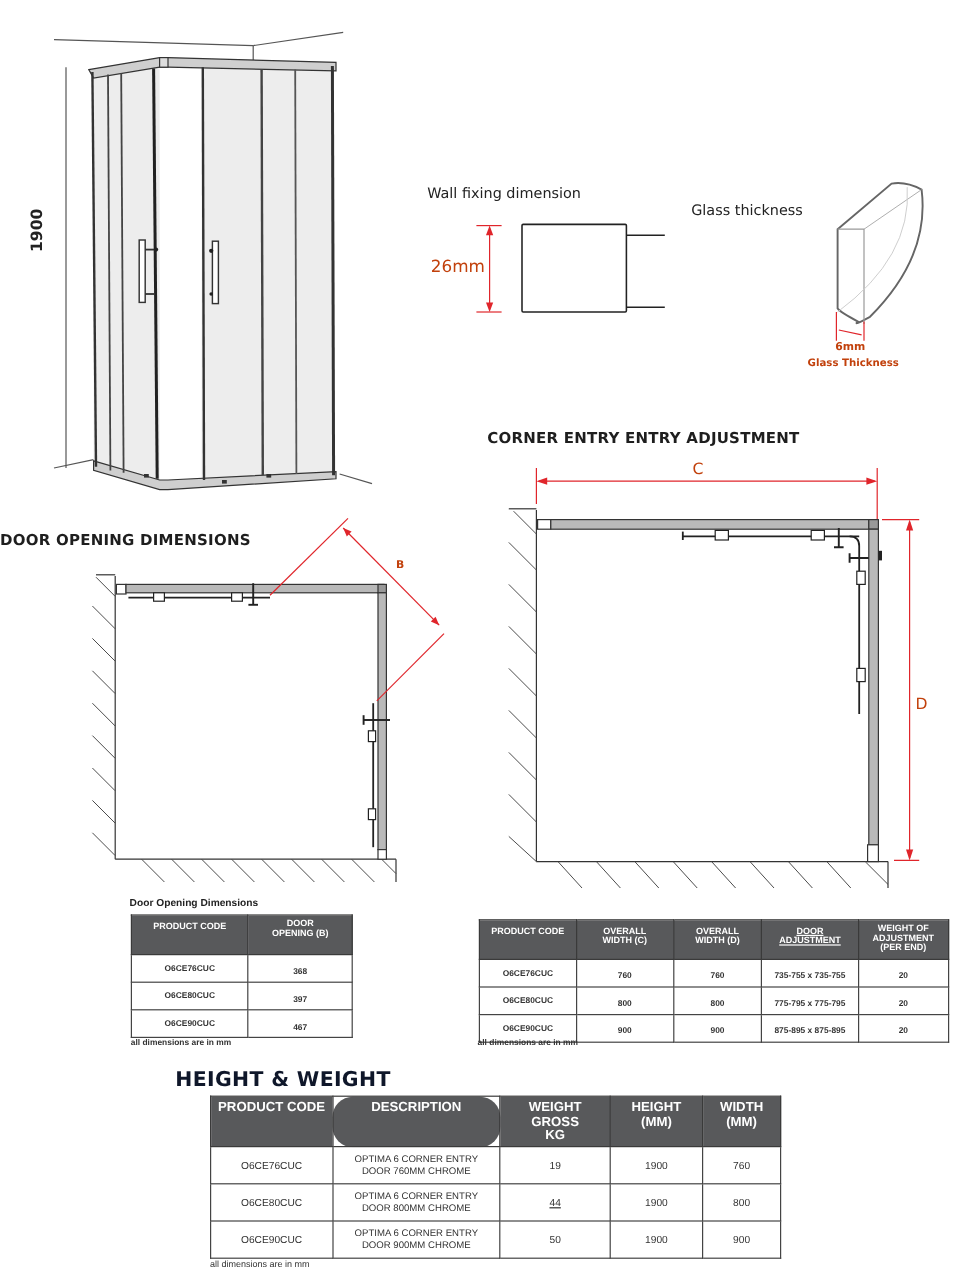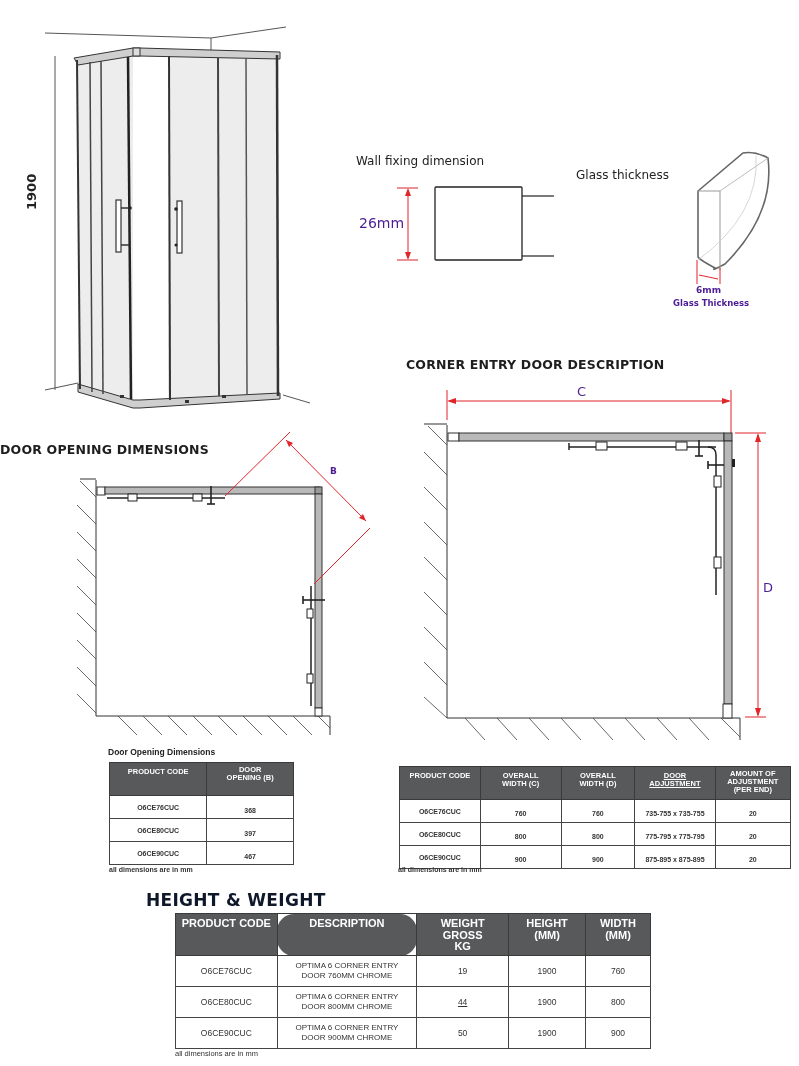--- a/index.html
+++ b/index.html
@@ -2,21 +2,21 @@
 <html><head>
 <meta charset="utf-8">
 <style>
   * { box-sizing: border-box; margin: 0; padding: 0; }
   html, body { width: 799px; height: 1066px; background: #ffffff; overflow: hidden; }
   body { position: relative; font-family: "DejaVu Sans", sans-serif; color: #222; }
   .abs { position: absolute; }
   svg { position: absolute; overflow: visible; }
   .label-dark { font-family: "DejaVu Sans", sans-serif; color: #222; }
   .section-title { font-family: "DejaVu Sans", sans-serif; font-weight: bold; font-size: 12.5px; letter-spacing: 0.2px; color: #1e1e1e; white-space: nowrap; }
-  .red { color: #4c1d95; }
+  .red { color: #c2410c; }
   table.spec { border-collapse: collapse; position: absolute; font-family: "Liberation Sans", sans-serif; }
   table.spec th { background: #58595b; color: #fff; font-weight: bold; text-align: center; vertical-align: top; border: 1px solid #3a3a3a; line-height: 1.05; }
   table.spec td { background: #fff; color: #333; text-align: center; vertical-align: middle; border: 1px solid #444; }
   .note { position: absolute; font-family: "Liberation Sans", sans-serif; font-size: 7px; color: #333; white-space: nowrap; }
 </style>
 </head>
 <body>
 
 <div class="abs" style="left:0;top:0;width:320px;height:420px;">
   <svg width="320" height="420" viewBox="0 0 320 420">
@@ -146,21 +146,21 @@
   <line x1="303" y1="596" x2="303" y2="604" stroke="#222" stroke-width="1.6"></line>
 
   <line x1="225" y1="496" x2="290" y2="432" stroke="#e0252b" stroke-width="1"></line>
   <line x1="314" y1="584" x2="370" y2="528" stroke="#e0252b" stroke-width="1"></line>
   <line x1="286" y1="440" x2="366" y2="521" stroke="#e0252b" stroke-width="1"></line>
   <polygon points="286,440 289,447 293,443" fill="#e0252b"></polygon>
   <polygon points="366,521 359,518 363,514" fill="#e0252b"></polygon>
 </svg>
 <div class="abs red" style="left:330px;top:466px;font-size:9px;font-weight:bold;">B</div>
 
-<div class="abs section-title" style="left:406px;top:357px;">CORNER ENTRY DOOR DESCRIPTION</div>
+<div class="abs section-title" style="left:406px;top:357px;">CORNER ENTRY ENTRY ADJUSTMENT</div>
 <svg width="409" height="340" viewBox="390 380 409 340" style="left:390px;top:380px;">
 
   <line x1="447" y1="390" x2="447" y2="420" stroke="#e0252b" stroke-width="1"></line>
   <line x1="731" y1="390" x2="731" y2="434" stroke="#e0252b" stroke-width="1"></line>
   <line x1="449" y1="401" x2="729" y2="401" stroke="#e0252b" stroke-width="1"></line>
   <polygon points="447,401 456,398 456,404" fill="#e0252b"></polygon>
   <polygon points="731,401 722,398 722,404" fill="#e0252b"></polygon>
 
   <line x1="735" y1="433" x2="766" y2="433" stroke="#e0252b" stroke-width="1"></line>
   <line x1="745" y1="717" x2="766" y2="717" stroke="#e0252b" stroke-width="1"></line>
@@ -246,21 +246,21 @@
 </table>
 <div class="note" style="left:109px;top:866px;font-weight:bold;">all dimensions are in mm</div>
 
 <table class="spec" style="left:399px;top:766px;width:392px;">
   <thead>
     <tr style="height:33px;">
       <th style="width:82px;font-size:7.5px;padding-top:5px;">PRODUCT CODE</th>
       <th style="width:81px;font-size:7.5px;padding:5px 18px 0;">OVERALL WIDTH (C)</th>
       <th style="width:74px;font-size:7.5px;padding:5px 16px 0;">OVERALL WIDTH (D)</th>
       <th style="width:79px;font-size:7.5px;padding:5px 14px 0;text-decoration:underline;">DOOR ADJUSTMENT</th>
-      <th style="width:76px;font-size:7.5px;padding:3px 2px 0;">AMOUNT OF ADJUSTMENT (PER END)</th>
+      <th style="width:76px;font-size:7.5px;padding:3px 2px 0;">WEIGHT OF ADJUSTMENT (PER END)</th>
     </tr>
   </thead>
   <tbody>
     <tr style="height:23px;">
       <td style="font-size:7px;font-weight:bold;">O6CE76CUC</td>
       <td style="font-size:7px;font-weight:bold;padding-top:5px;">760</td>
       <td style="font-size:7px;font-weight:bold;padding-top:5px;">760</td>
       <td style="font-size:7px;font-weight:bold;padding-top:5px;">735-755 x 735-755</td>
       <td style="font-size:7px;font-weight:bold;padding-top:5px;">20</td>
     </tr>

